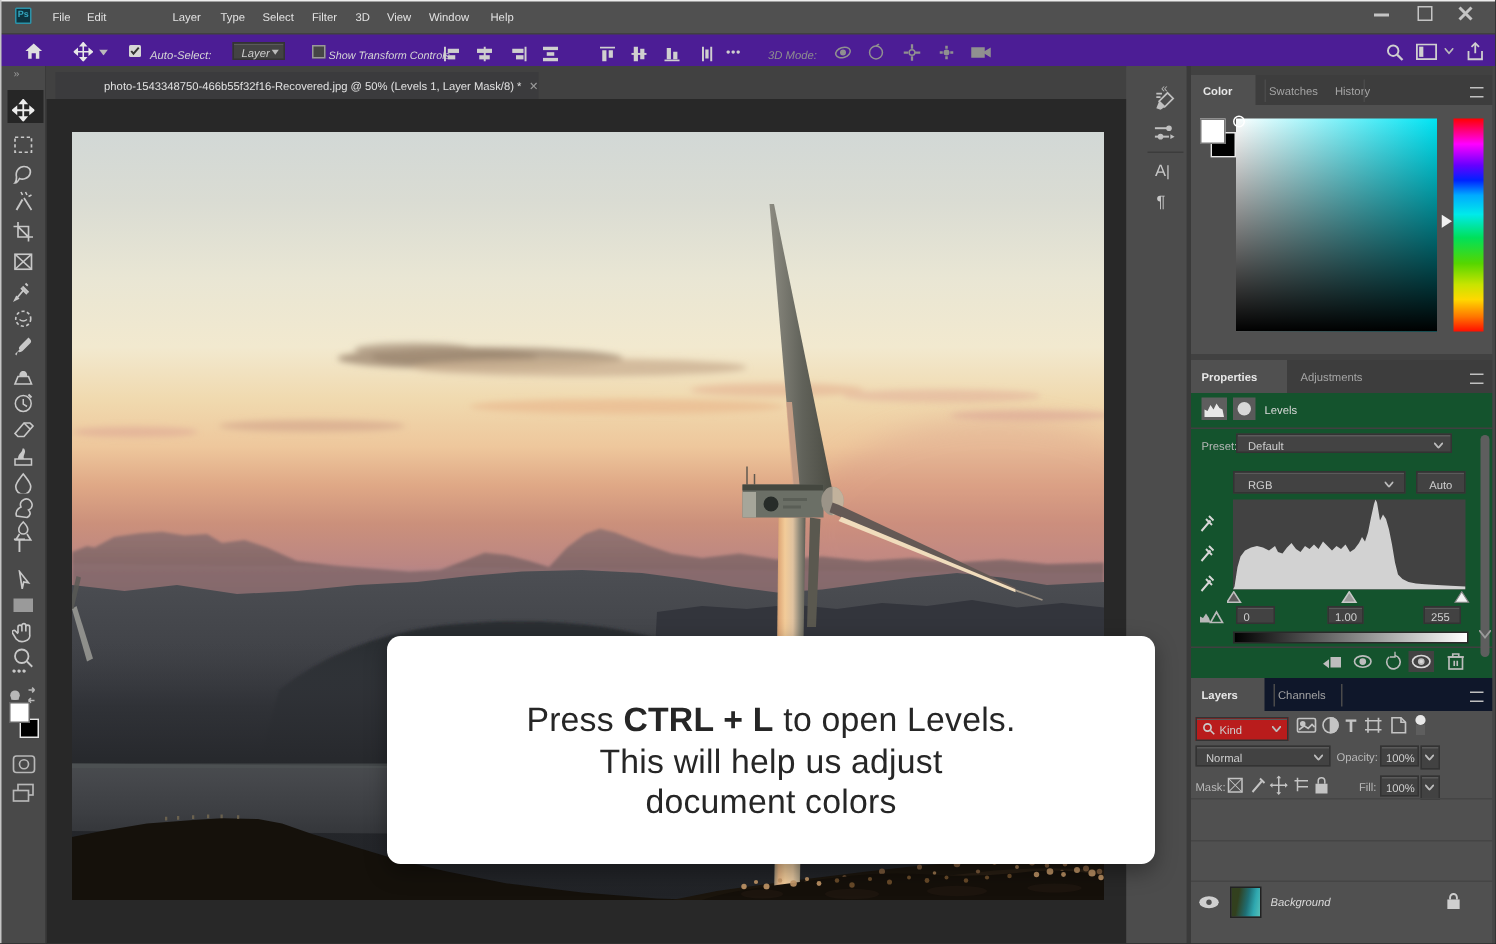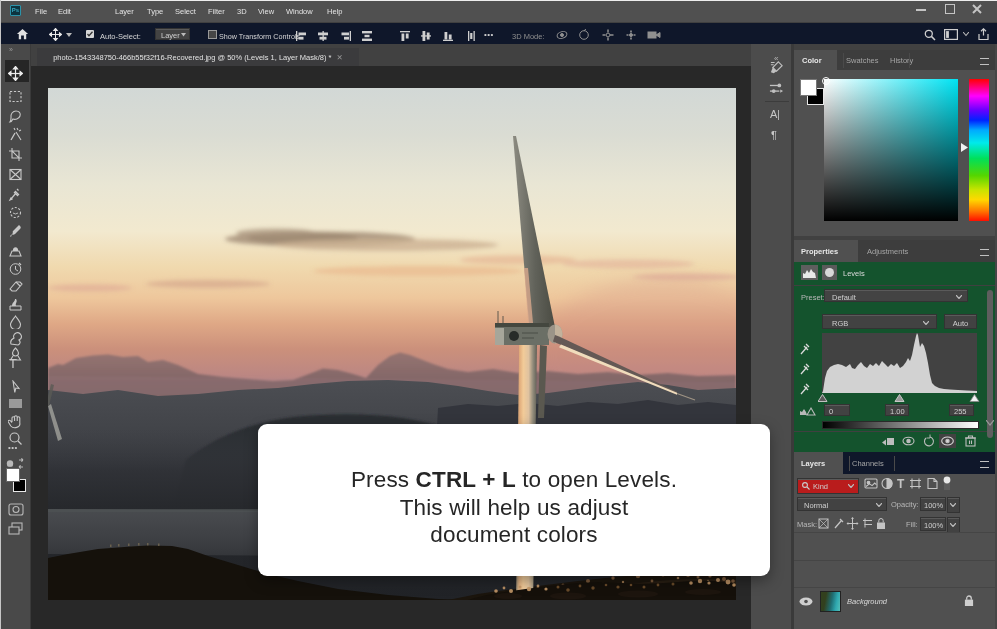--- a/index.html
+++ b/index.html
@@ -30,21 +30,21 @@
     <div class="abs" style="left:258px;top:6px;">View</div>
     <div class="abs" style="left:286px;top:6px;">Window</div>
     <div class="abs" style="left:327px;top:6px;">Help</div>
     <div class="abs" style="left:916px;top:8px;width:10px;height:2px;background:#c4c4c4;"></div>
     <div class="abs" style="left:945px;top:3px;width:8px;height:8px;border:1.5px solid #c4c4c4;"></div>
     <svg class="abs" style="left:972px;top:3px;" width="10" height="10">
         <path d="M1 1 L9 9 M9 1 L1 9" stroke="#c4c4c4" stroke-width="2"></path>
       </svg>
   </div>
 
-  <div class="abs" id="optbar" style="left:0;top:22px;width:997px;height:22px;background:#0f172a;border-top:1px solid #404040;color:#d6d6d6;font-size:7.5px;">
+  <div class="abs" id="optbar" style="left:0;top:22px;width:997px;height:22px;background:#4c1d95;border-top:1px solid #404040;color:#d6d6d6;font-size:7.5px;font-style:italic;">
     <svg class="abs" style="left:16px;top:5px;" width="13" height="13" viewBox="0 0 14 14">
         <path d="M7 1 L13 6.5 L11 6.5 L11 12 L8.5 12 L8.5 8 L5.5 8 L5.5 12 L3 12 L3 6.5 L1 6.5 Z" fill="#e0e0e0"></path>
       </svg>
     <div class="vsep" style="left:39px;"></div>
     <svg class="abs" style="left:49px;top:5px;" width="13" height="13" viewBox="0 0 15 15">
         <g stroke="#e8e8e8" stroke-width="1.2" fill="#e8e8e8">
           <line x1="7.5" y1="2" x2="7.5" y2="13"></line>
           <line x1="2" y1="7.5" x2="13" y2="7.5"></line>
           <path d="M7.5 0.5 l2 2.4 h-4 z M7.5 14.5 l2 -2.4 h-4 z M0.5 7.5 l2.4 -2 v4 z M14.5 7.5 l-2.4 -2 v4 z"></path>
         </g>
@@ -259,21 +259,21 @@
           <circle cx="8" cy="6.5" r="3" fill="none" stroke="#b8b8b8" stroke-width="1.1"></circle>
         </svg>
         <svg class="abs" style="left:8px;top:478px;" width="15" height="13">
           <rect x="4" y="1" width="10" height="7" fill="none" stroke="#b8b8b8" stroke-width="1.1"></rect>
           <rect x="1" y="5" width="10" height="7" fill="#494949" stroke="#b8b8b8" stroke-width="1.1"></rect>
         </svg>
       </div>
   </div>
 
   <div class="abs" style="left:31px;top:44px;width:720px;height:22px;background:#414141;">
-    <div class="abs" style="left:6px;top:4px;width:322px;height:18px;background:#3b3b3d;color:#e2e2e2;font-size:7.5px;padding-top:5px;text-align:center;box-sizing:border-box;white-space:nowrap;overflow:hidden;">
+    <div class="abs" style="left:6px;top:4px;width:322px;height:18px;background:#3b3b3d;color:#e2e2e2;font-size:7.5px;padding-top:5px;text-align:right;box-sizing:border-box;white-space:nowrap;overflow:hidden;">
       photo-1543348750-466b55f32f16-Recovered.jpg @ 50%  (Levels 1, Layer Mask/8) * <span style="color:#9a9a9a;margin-left:3px;">✕</span>
     </div>
   </div>
 
   <div class="abs" id="canvas" style="left:31px;top:66px;width:720px;height:563px;background:#282828;">
     <div class="abs" style="left:17px;top:22px;width:688px;height:512px;" id="photo">
 <svg width="688" height="512" viewBox="0 0 688 512">
 <defs>
   <linearGradient id="sky" x1="0" y1="0" x2="0" y2="1">
     <stop offset="0" stop-color="#d2d8d6"></stop>

